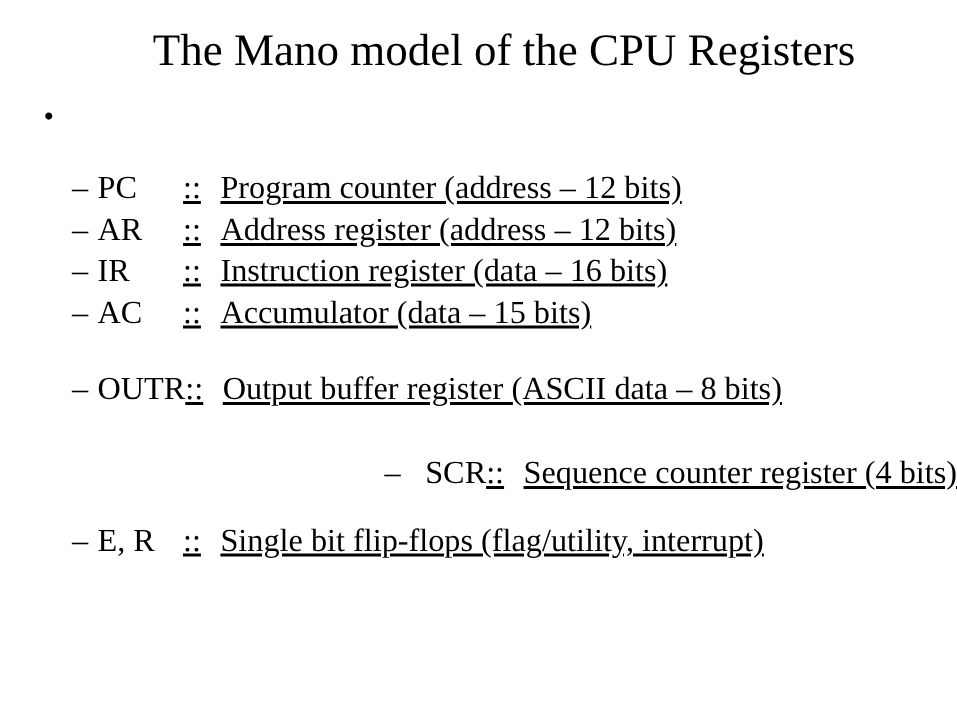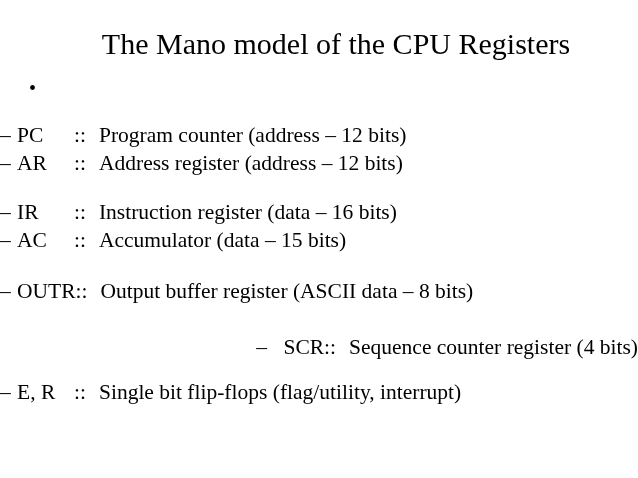--- a/index.html
+++ b/index.html
@@ -13,21 +13,21 @@
     color: #000000;
     font-family: "Liberation Serif", "DejaVu Serif", serif;
     overflow: hidden;
   }
   .slide {
     position: relative;
     width: 638px;
     height: 478px;
   }
   .title {
-    margin: 25px 0 0 0;
+    margin: 15px 0 0 0;
     padding-left: 34px;            
     font-size: 30px;
     font-weight: normal;
     line-height: 38px;
     text-align: center;
     white-space: nowrap;
   }
   .bullet-line {
     display: flex;
     margin-top: 10px;
@@ -36,24 +36,26 @@
     line-height: 30px;
     white-space: nowrap;
   }
   .bullet-marker {
     flex: none;
     width: 28px;
     font-size: 20px;
   }
   .groups {
     margin-top: 19px;
+    padding-left: 48px;
     font-size: 21.5px;
+    text-decoration: underline;
   }
   .group { margin: 0; }
-  .group:nth-child(2) { margin-top: 22px; }
+  .group:nth-child(2) { }
   .group:nth-child(3) { margin-top: 24px; }
   .group:nth-child(4) { margin-top: 28px; text-align: right; }
   .group:nth-child(5) { margin-top: 18px; }
   .item {
     line-height: 27.5px;
     white-space: nowrap;
   }
   .dash {
     display: inline-block;
     width: 17px;

